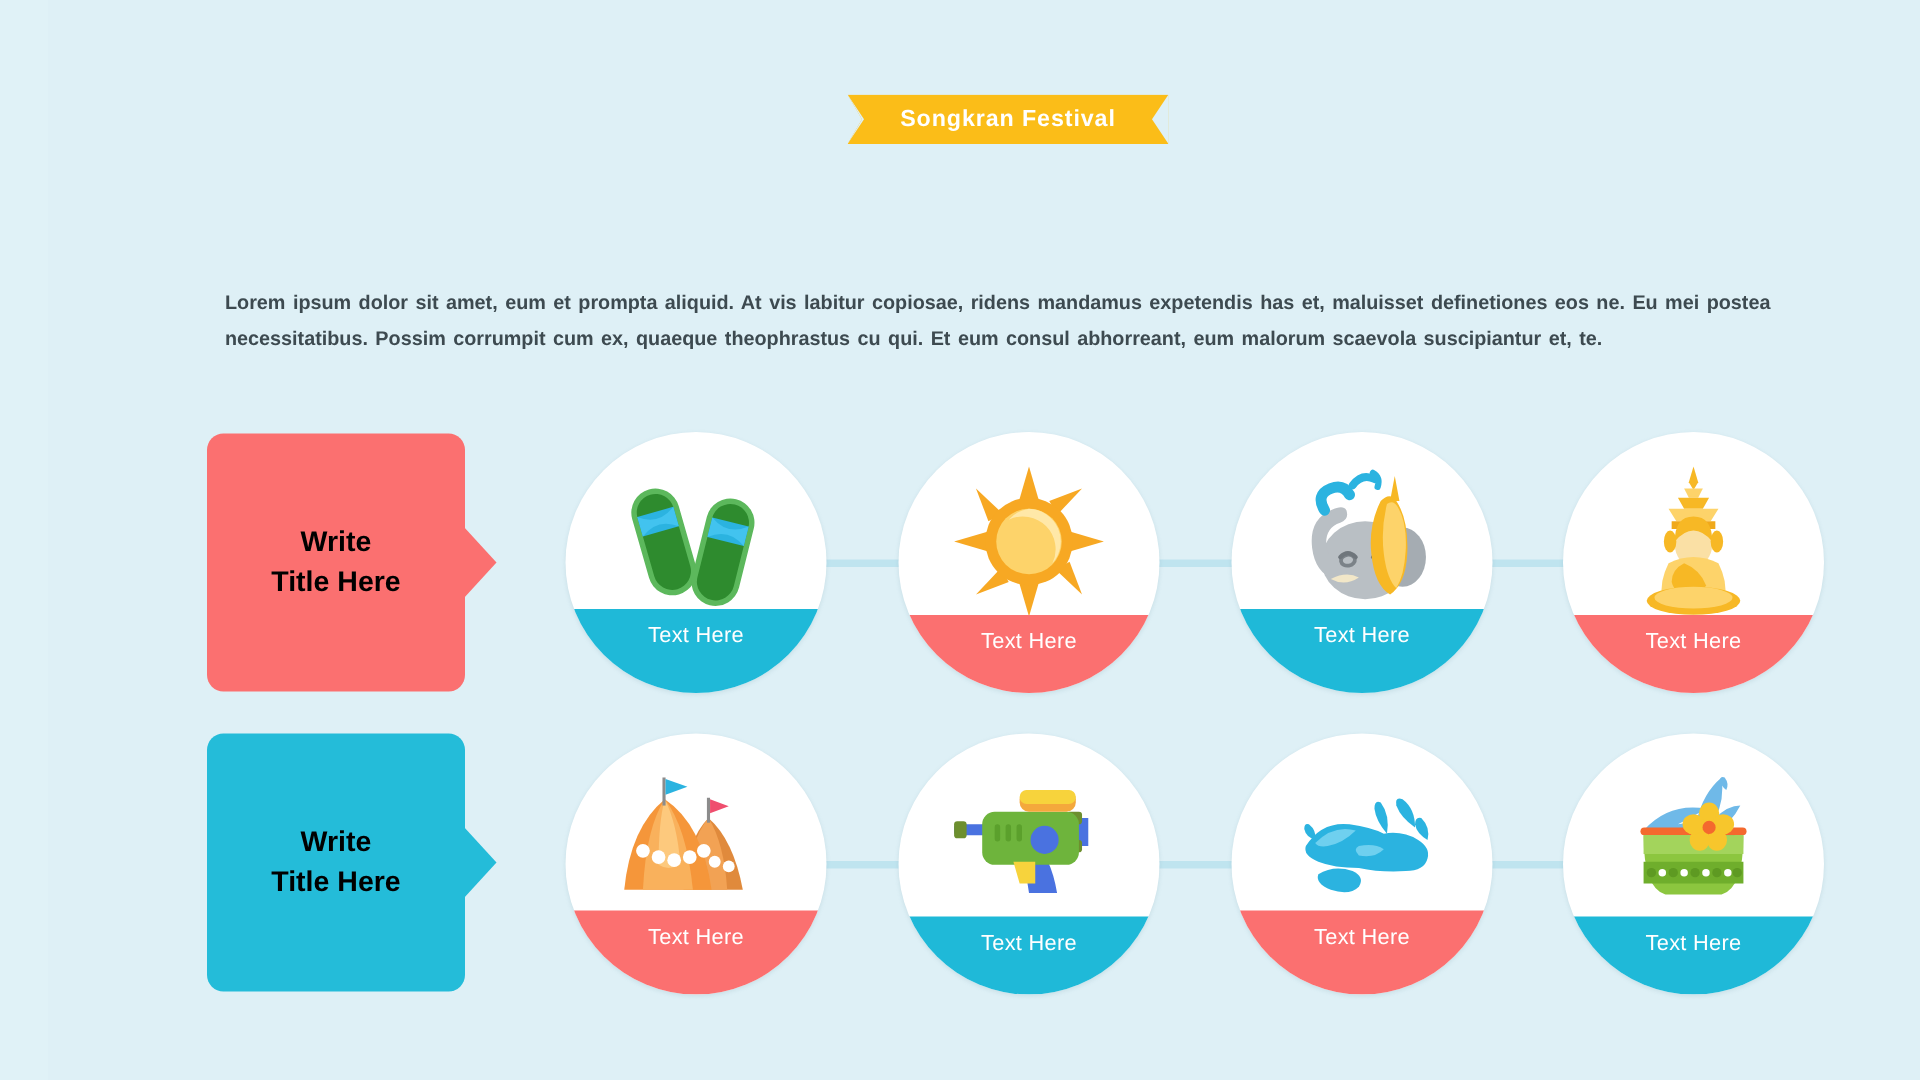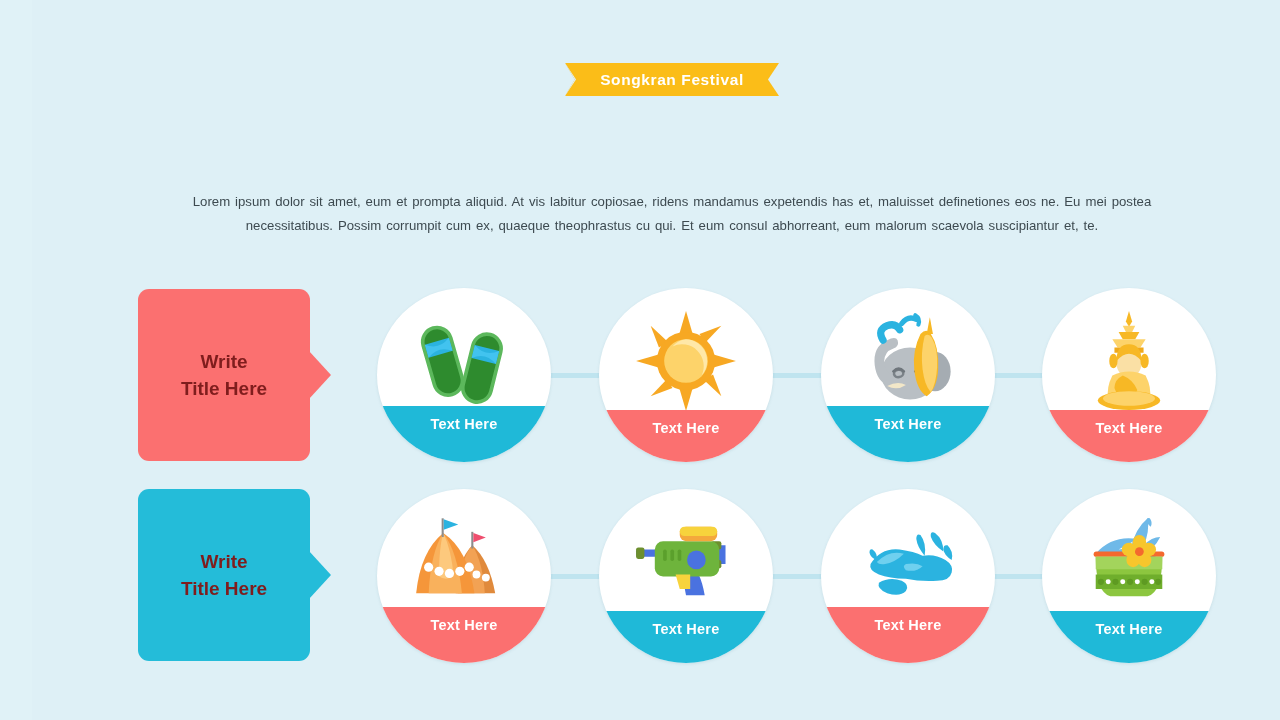--- a/index.html
+++ b/index.html
@@ -56,35 +56,36 @@
     white-space: nowrap;
   }
   .title .t-cyan  { color: #25b8d8; }
   .title .t-coral { color: #fb7070; }
 
   
   .para {
     position: absolute;
     left: 118px; top: 190px;
     width: 1044px;
-    text-align: center;
+    text-align: left;
     font-size: 13.2px;
     line-height: 24px;
     color: #3d4a50;
     word-spacing: 1.3px;
+    font-weight: bold;
   }
 
   
   .callout {
     position: absolute;
     width: 172px; height: 172px;
     border-radius: 11px;
     display: flex; align-items: center; justify-content: center;
     text-align: center;
-    color: #7f1d1d;
+    color: #000000;
     font-size: 19px;
     font-weight: bold;
     line-height: 27px;
   }
   .callout .arrow {
     position: absolute;
     right: -21px; top: 62px;
     width: 0; height: 0;
     border-top: 24px solid transparent;
     border-bottom: 24px solid transparent;
@@ -112,21 +113,21 @@
     box-shadow: 0 1px 3px rgba(120,160,175,0.22);
   }
   .circ .band {
     position: absolute;
     left: 0; right: 0; bottom: 0;
     display: flex; align-items: flex-start; justify-content: center;
   }
   .circ .band span {
     color: #ffffff;
     font-size: 14.5px;
-    font-weight: bold;
+    font-weight: normal;
     letter-spacing: 0.2px;
     margin-top: 10px;
   }
   .band-cyan  { background: #1fb9d8; }
   .band-coral { background: #fb7070; }
   .circ .glyph {
     position: absolute;
     left: 50%; top: 50%;
     transform: translate(-50%,-50%);
     width: 104px; height: 104px;

